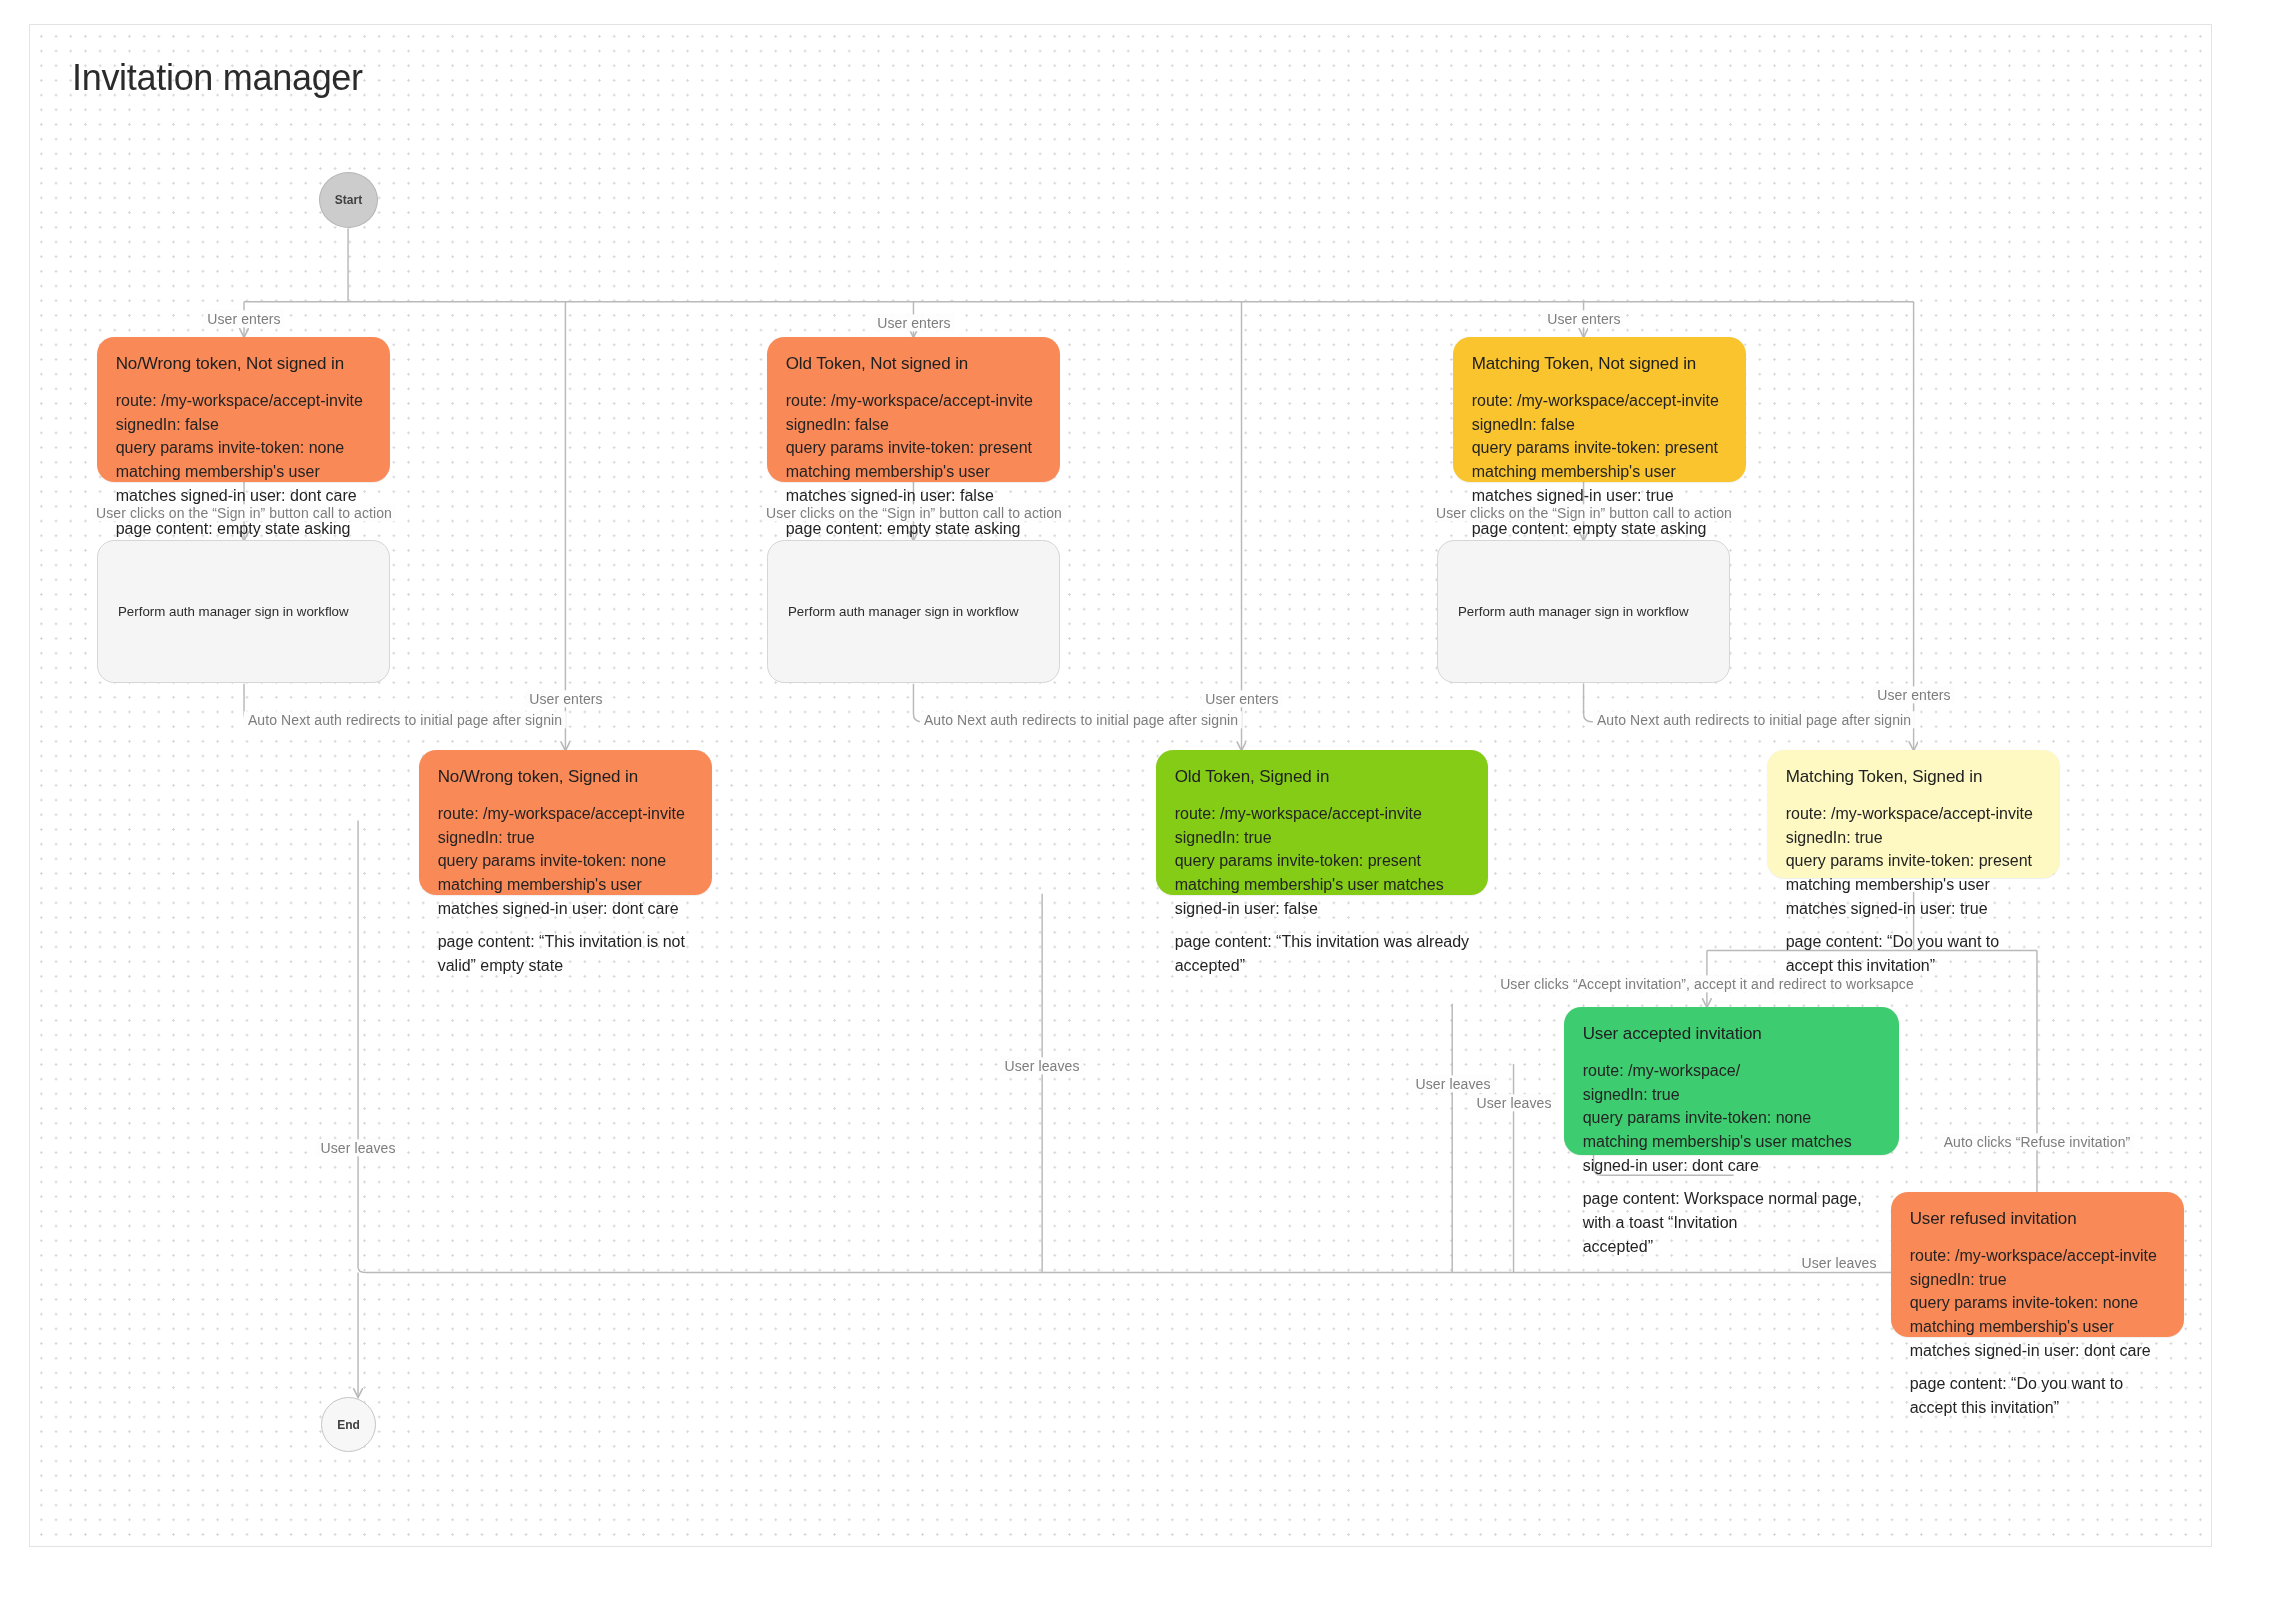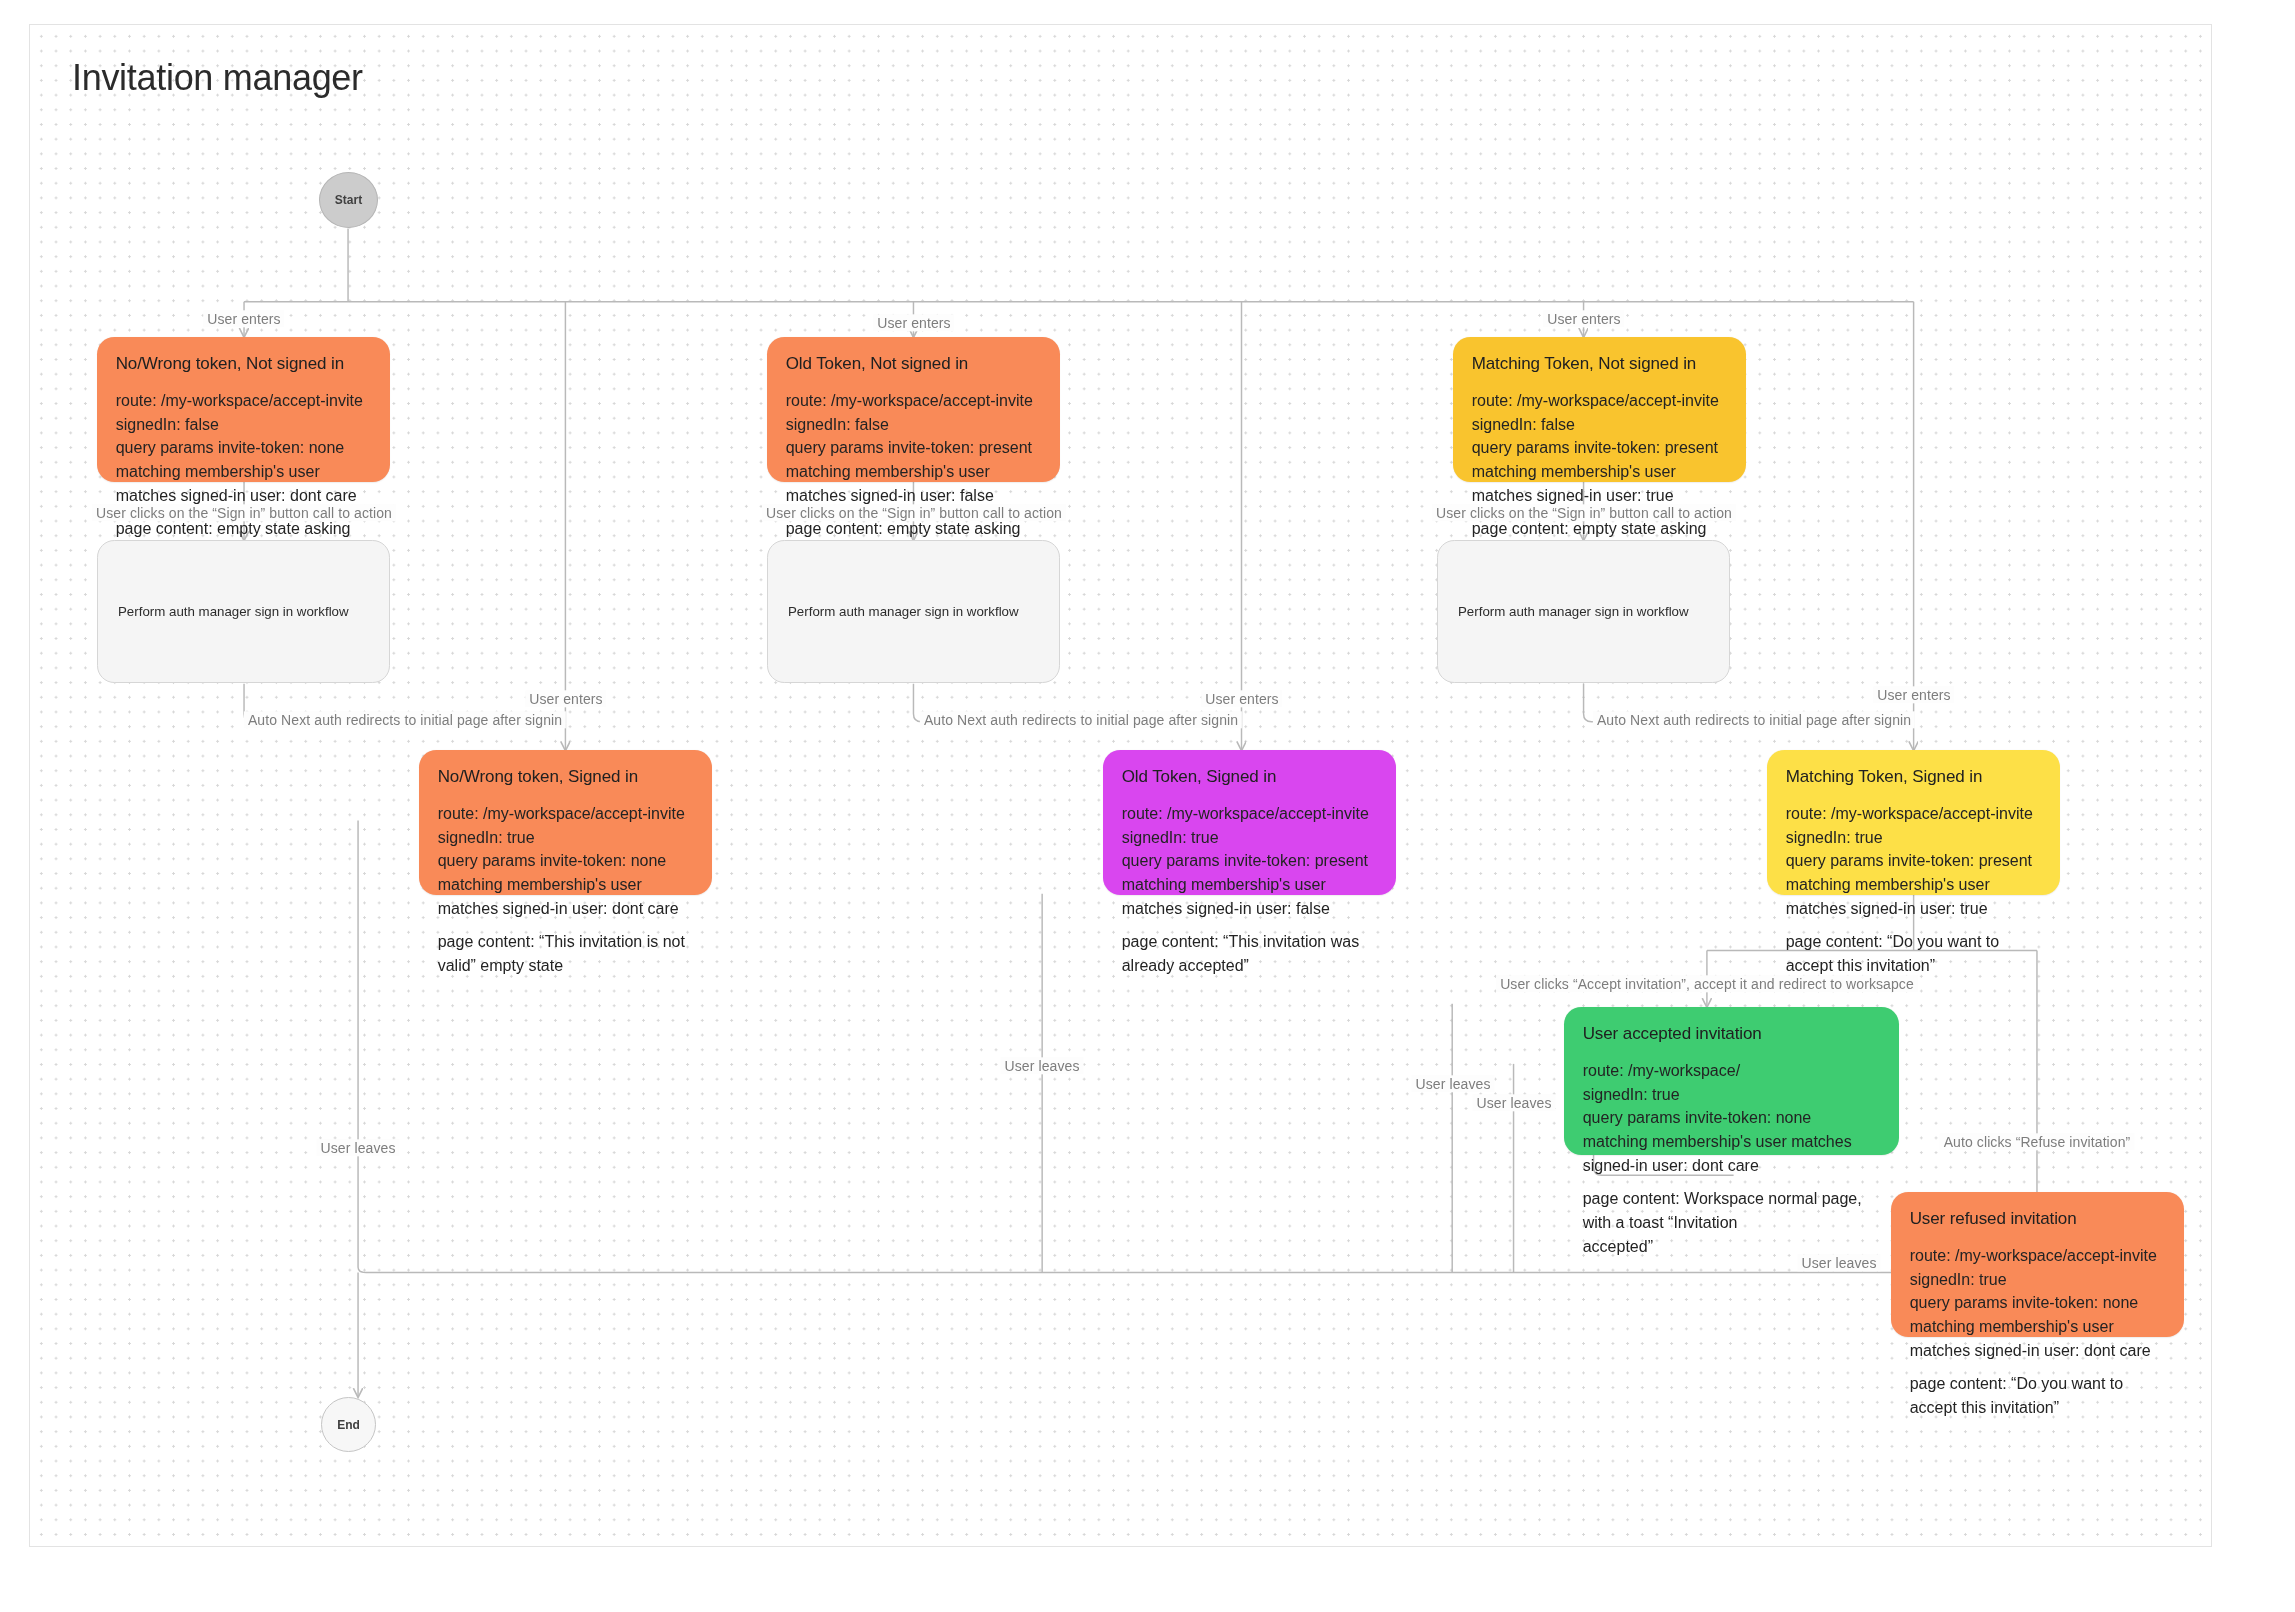--- a/index.html
+++ b/index.html
@@ -183,33 +183,33 @@
   <div class="card-lines">
     <div>route: /my-workspace/accept-invite</div>
     <div>signedIn: true</div>
     <div>query params invite-token: none</div>
     <div>matching membership's user matches signed-in user: dont care</div>
     <span class="gap"></span>
     <div>page content: “This invitation is not valid” empty state</div>
   </div>
 </div>
 
-<div class="node card" style="left:1103px;top:750px;width:293px;height:145px;background:#d946ef;">
+<div class="node card" style="left:1156px;top:750px;width:332px;height:145px;background:#84cc16;">
   <div class="card-title">Old Token, Signed in</div>
   <div class="card-lines">
     <div>route: /my-workspace/accept-invite</div>
     <div>signedIn: true</div>
     <div>query params invite-token: present</div>
     <div>matching membership's user matches signed-in user: false</div>
     <span class="gap"></span>
     <div>page content: “This invitation was already accepted”</div>
   </div>
 </div>
 
-<div class="node card" style="left:1767px;top:750px;width:293px;height:145px;background:#fde047;">
+<div class="node card" style="left:1767px;top:750px;width:293px;height:128px;background:#fef9c3;">
   <div class="card-title">Matching Token, Signed in</div>
   <div class="card-lines">
     <div>route: /my-workspace/accept-invite</div>
     <div>signedIn: true</div>
     <div>query params invite-token: present</div>
     <div>matching membership's user matches signed-in user: true</div>
     <span class="gap"></span>
     <div>page content: “Do you want to accept this invitation”</div>
   </div>
 </div>

